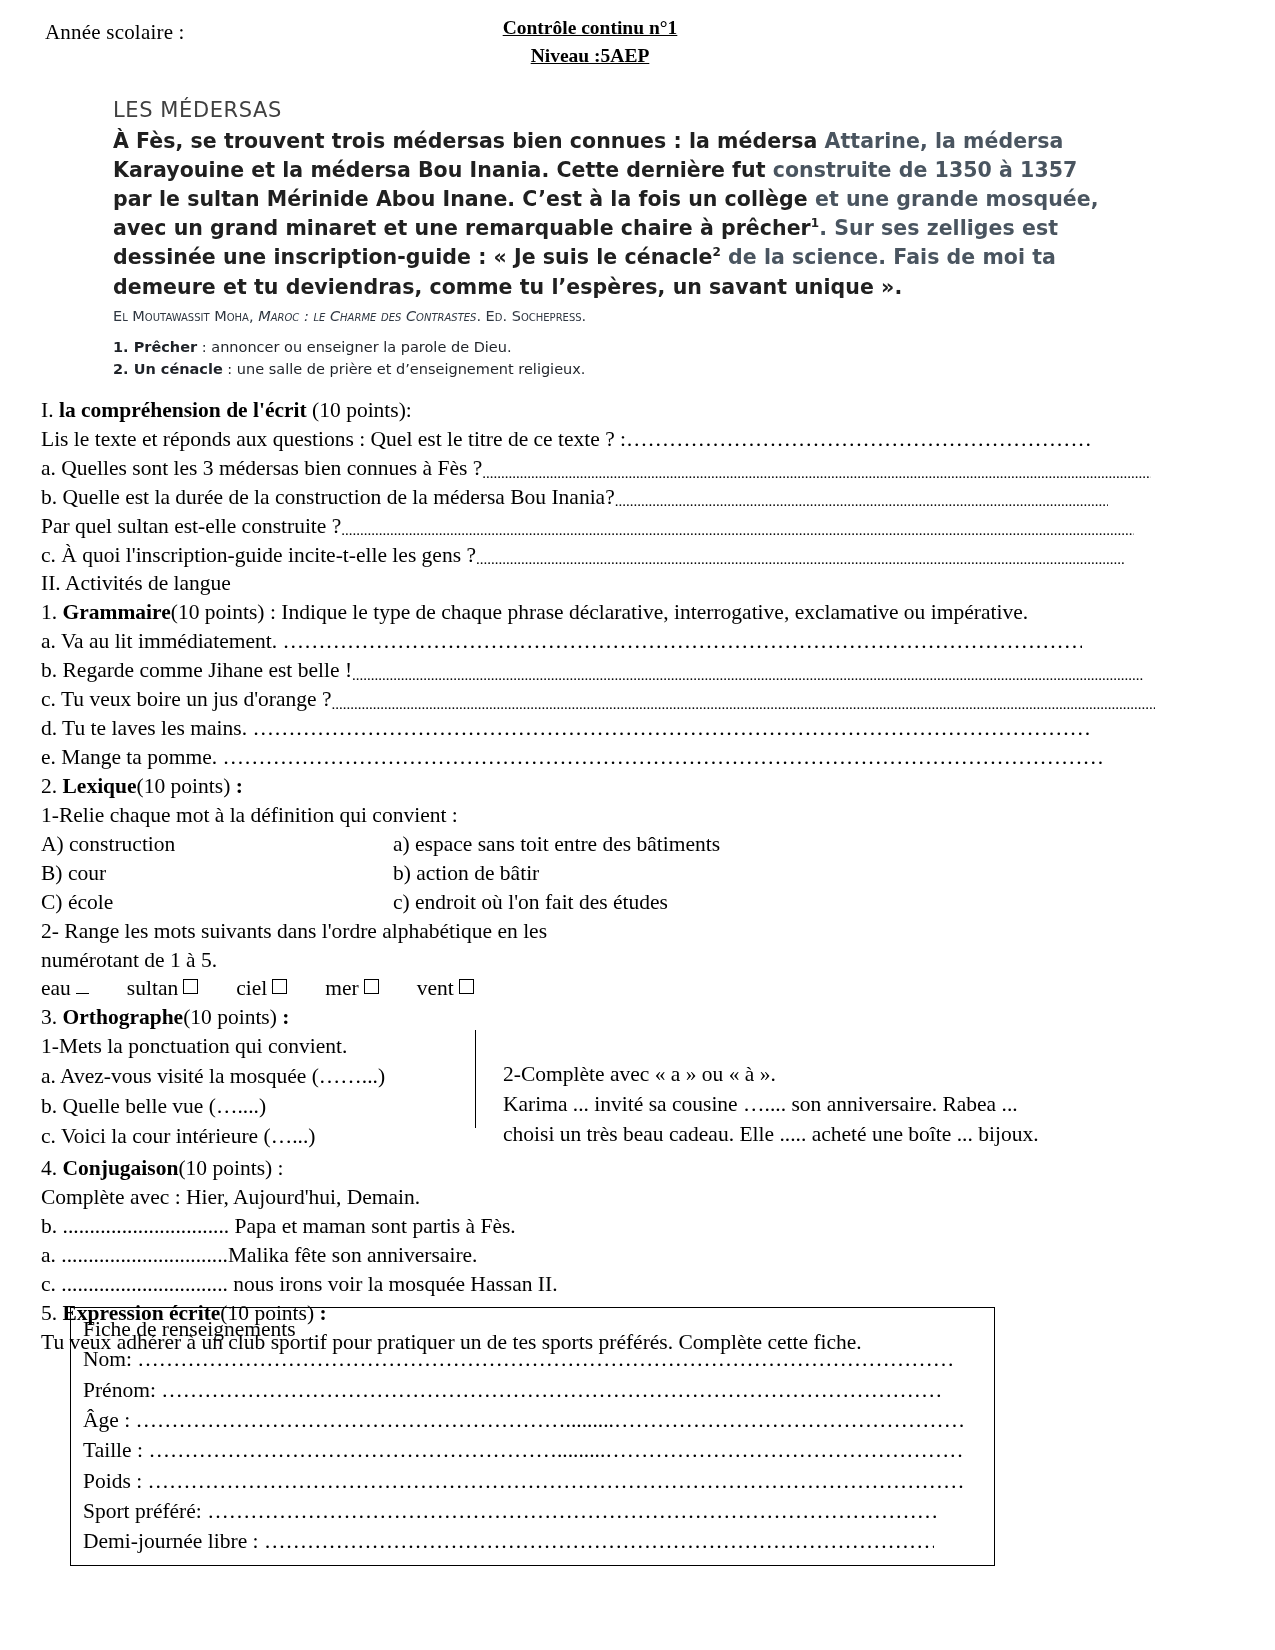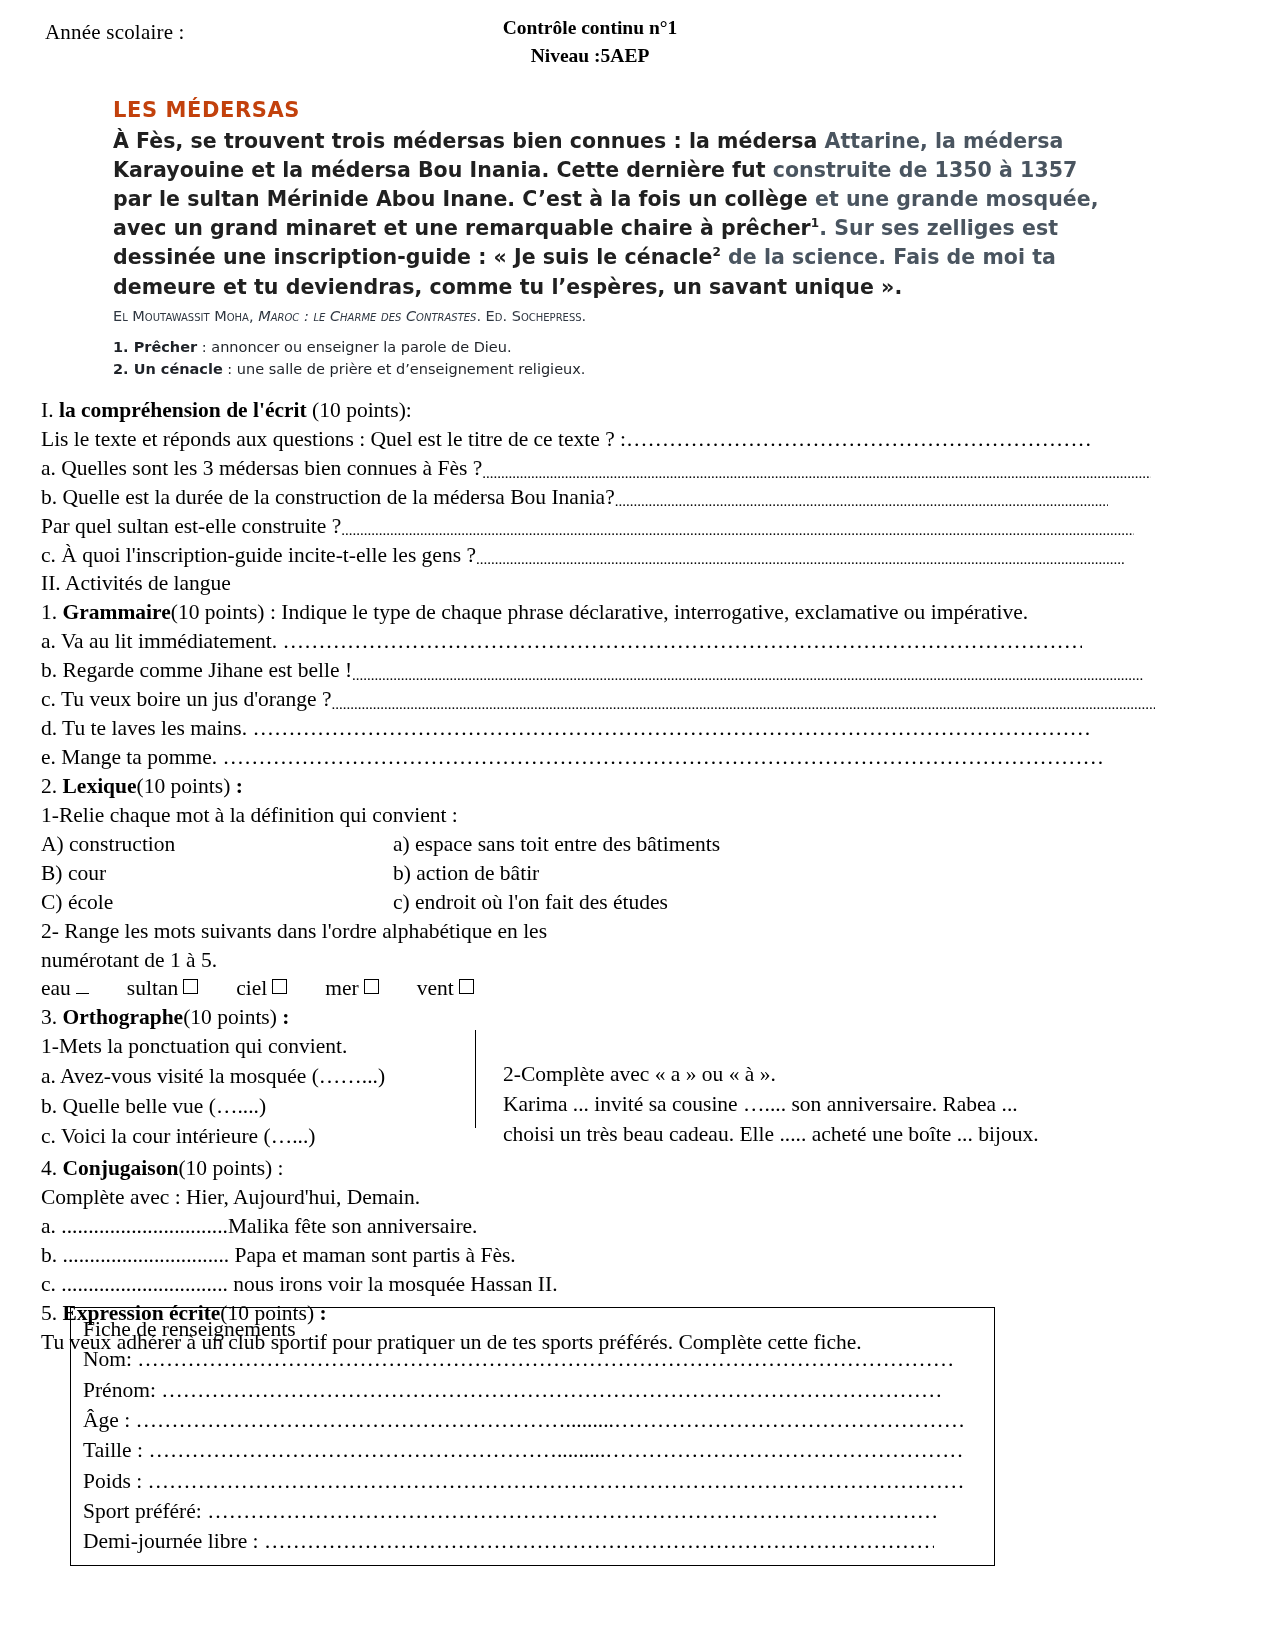--- a/index.html
+++ b/index.html
@@ -41,37 +41,38 @@
   }
   .hdr-center {
     position: absolute;
     left: 380px;
     top: 0px;
     width: 420px;
     text-align: center;
     font-weight: 700;
     font-size: 19.5px;
     line-height: 1.45;
+    text-decoration: underline;
   }
   .hdr-center div { white-space: nowrap; }
   .hdr-center .l2 { text-align: center; }
 
   
   .passage {
     position: absolute;
     left: 113px;
     top: 98px;
     width: 1050px;
     font-family: "DejaVu Sans", "Liberation Sans", sans-serif;
   }
   .passage-title {
     font-size: 21px;
-    font-weight: 700;
+    font-weight: 400;
     letter-spacing: .6px;
-    color: #c2410c;
+    color: #404040;
     margin-bottom: 5px;
   }
   .passage-body {
     font-size: 20.5px;
     font-weight: 700;
     line-height: 1.42;
     color: #202020;
     letter-spacing: .05px;
   }
   .passage-body .fade1 { color: #4a5560; }
@@ -283,22 +284,22 @@
       <div class="ortho-divider"></div>
       <div class="ortho-col-right">
         <div>2-Complète avec « a » ou « à ».</div>
         <div>Karima ... invité sa cousine ….... son anniversaire. Rabea ...</div>
         <div> choisi un très beau cadeau. Elle ..... acheté une boîte ... bijoux.</div>
       </div>
     </div>
 
     <div class="ln"><span>4. </span><b>Conjugaison</b><span>(10 points)</span><span> :</span></div>
     <div class="ln">Complète avec : Hier, Aujourd'hui, Demain.</div>
+    <div class="ln">b. ............................... Papa et maman sont partis à Fès.</div>
     <div class="ln">a. ...............................Malika fête son anniversaire.</div>
-    <div class="ln">b. ............................... Papa et maman sont partis à Fès.</div>
     <div class="ln">c. ............................... nous irons voir la mosquée Hassan II.</div>
 
     <div class="ln"><span>5. </span><b>Expression écrite</b><span>(10 points)</span><b> :</b></div>
     <div class="ln">Tu veux adhérer à un club sportif pour pratiquer un de tes sports préférés. Complète cette fiche.</div>
 
   </div>
 
   <div class="fiche">
     <div class="frow">Fiche de renseignements</div>
     <div class="frow"><span>Nom: </span><span class="dots-fill" style="width:818px">…………………………………………………………………………………………………………………………………………………</span></div>

